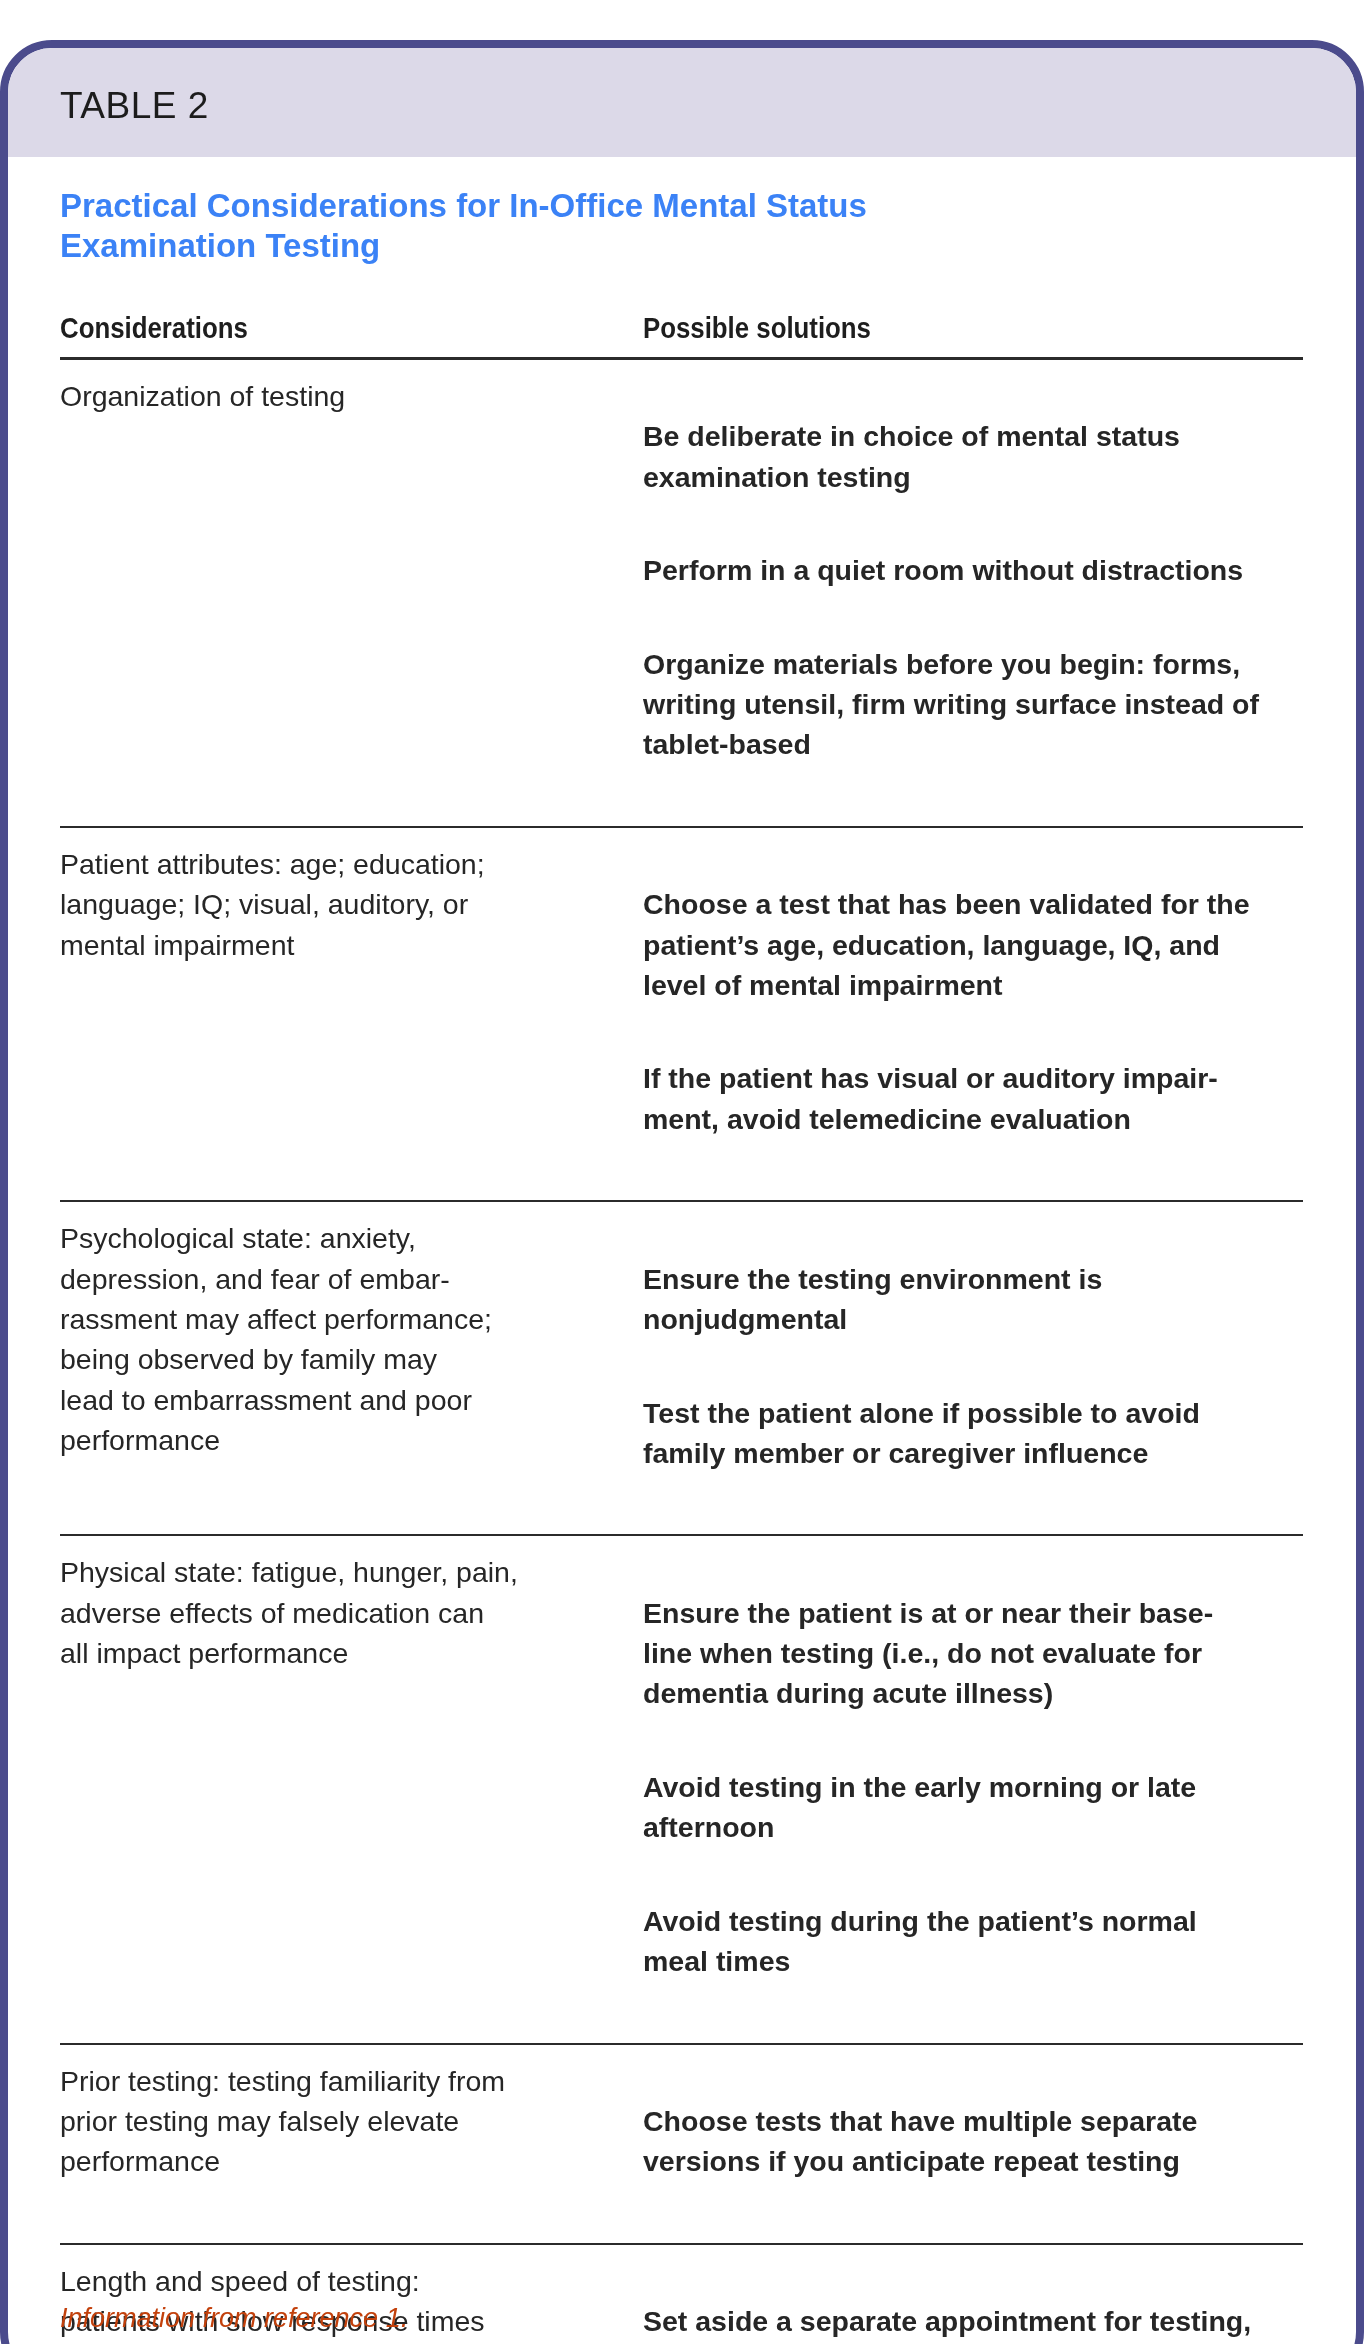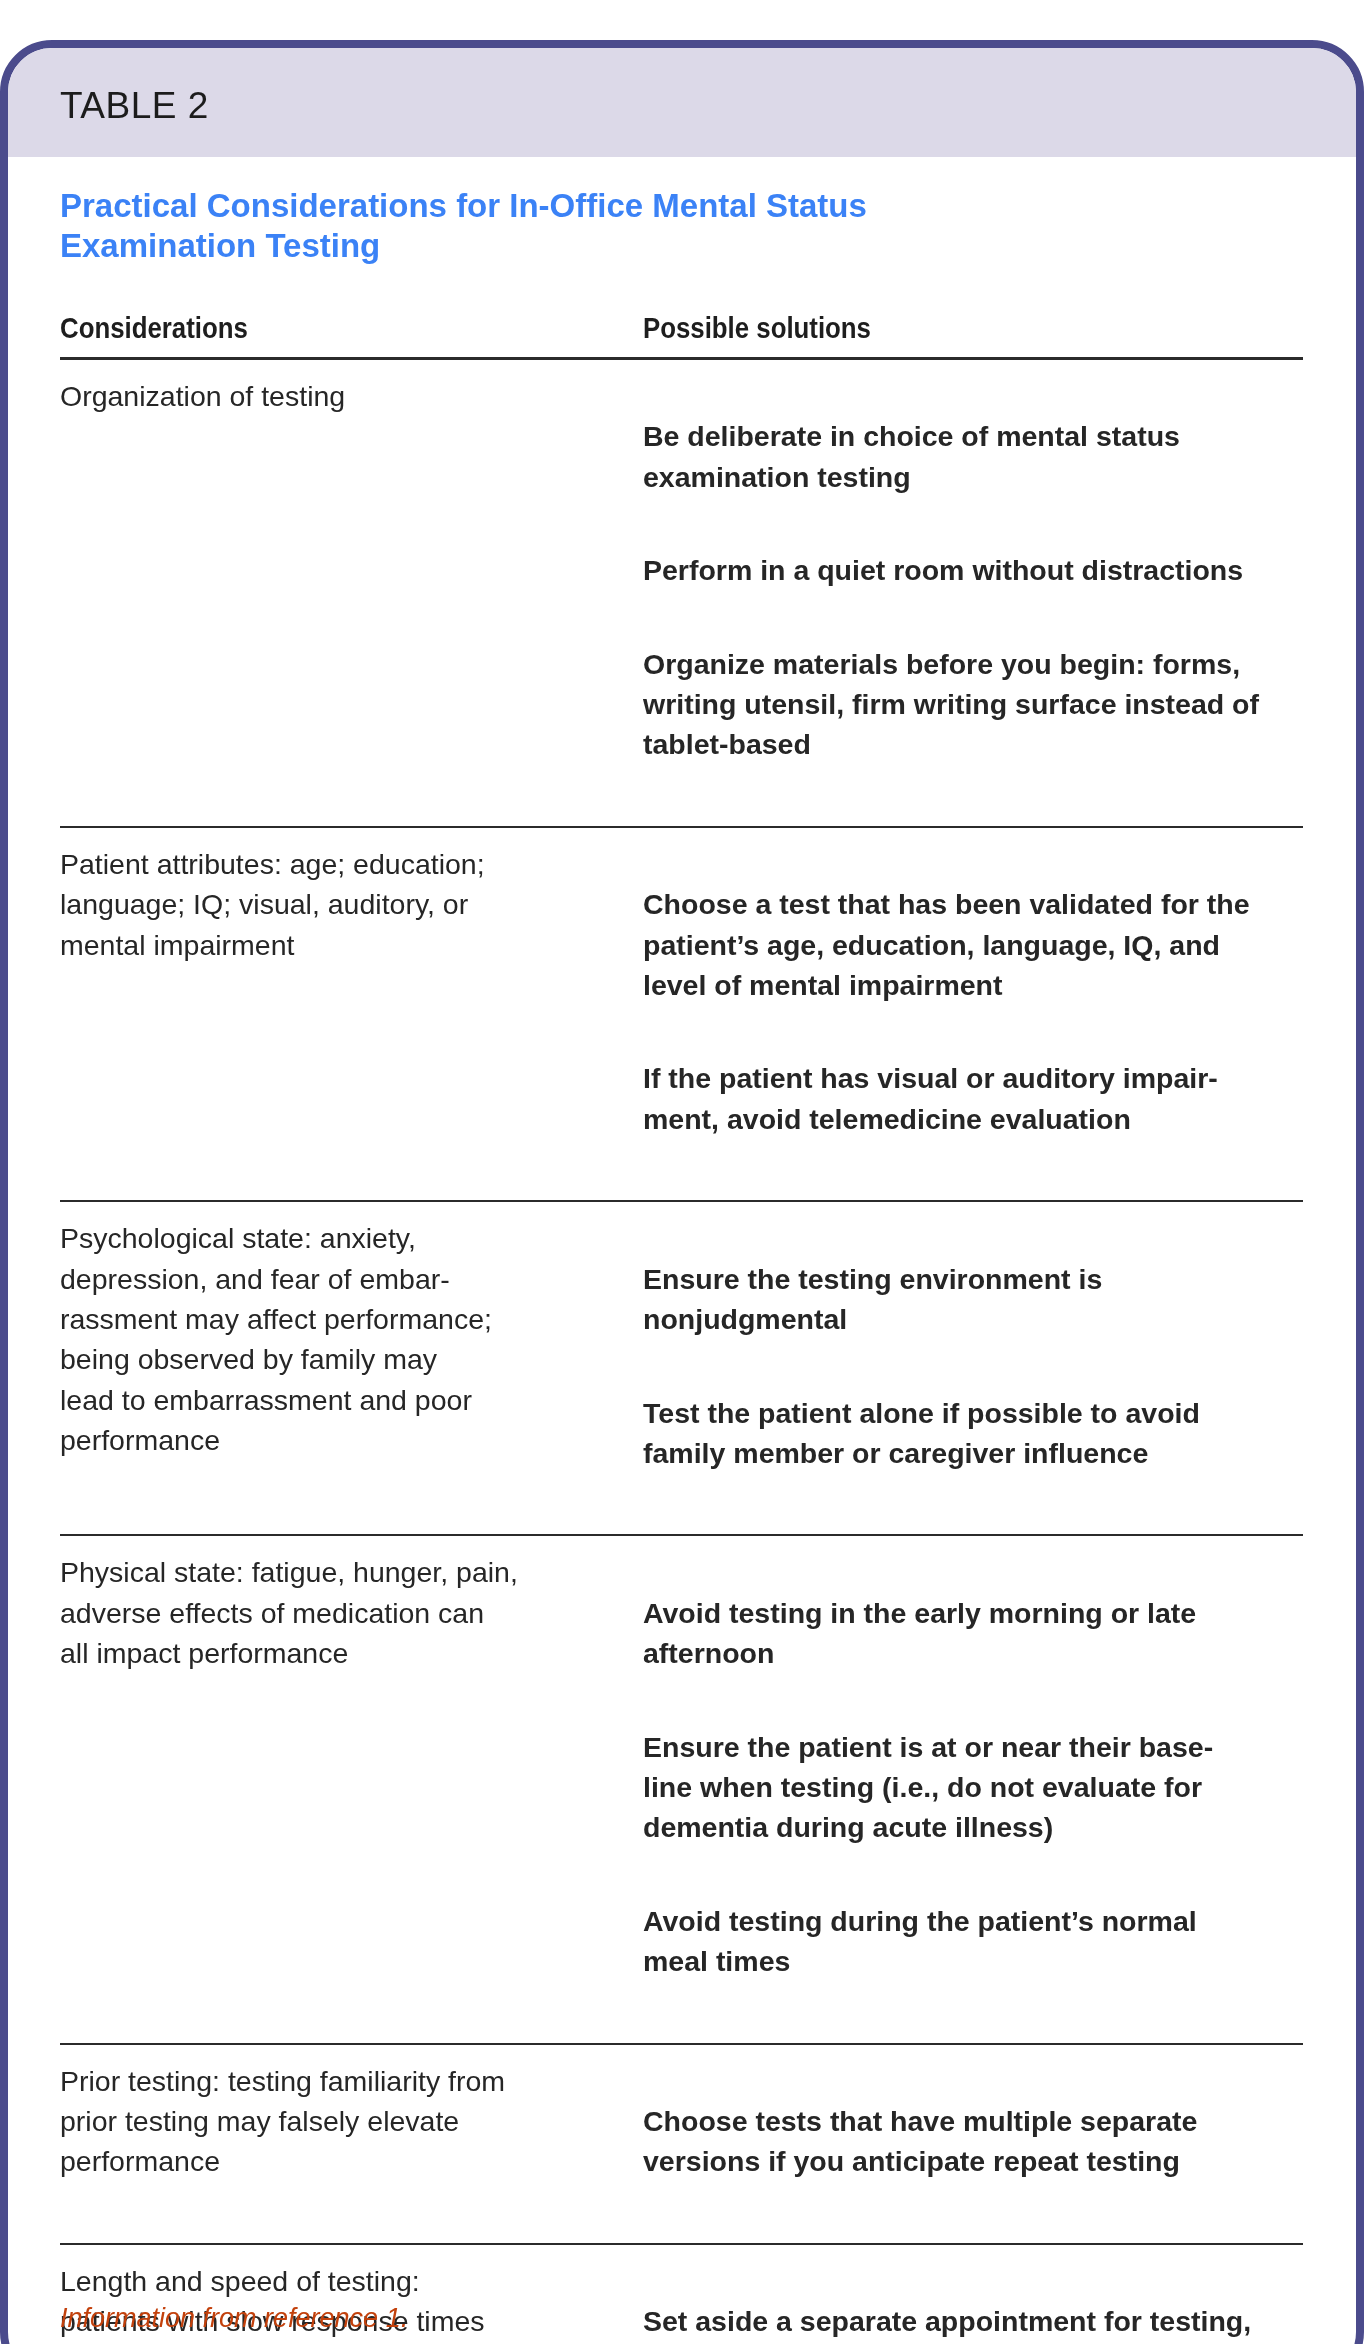--- a/index.html
+++ b/index.html
@@ -112,25 +112,25 @@
         <p class="para">Test the patient alone if possible to avoid
 family member or caregiver influence</p>
       </div>
     </div>
 
     <div class="row">
       <div class="cell c1">Physical state: fatigue, hunger, pain,
 adverse effects of medication can
 all impact performance</div>
       <div class="cell c2">
-        <p class="para">Avoid testing in the early morning or late
-afternoon</p>
         <p class="para">Ensure the patient is at or near their base-
 line when testing (i.e., do not evaluate for
 dementia during acute illness)</p>
+        <p class="para">Avoid testing in the early morning or late
+afternoon</p>
         <p class="para">Avoid testing during the patient’s normal
 meal times</p>
       </div>
     </div>
 
     <div class="row">
       <div class="cell c1">Prior testing: testing familiarity from
 prior testing may falsely elevate
 performance</div>
       <div class="cell c2">

